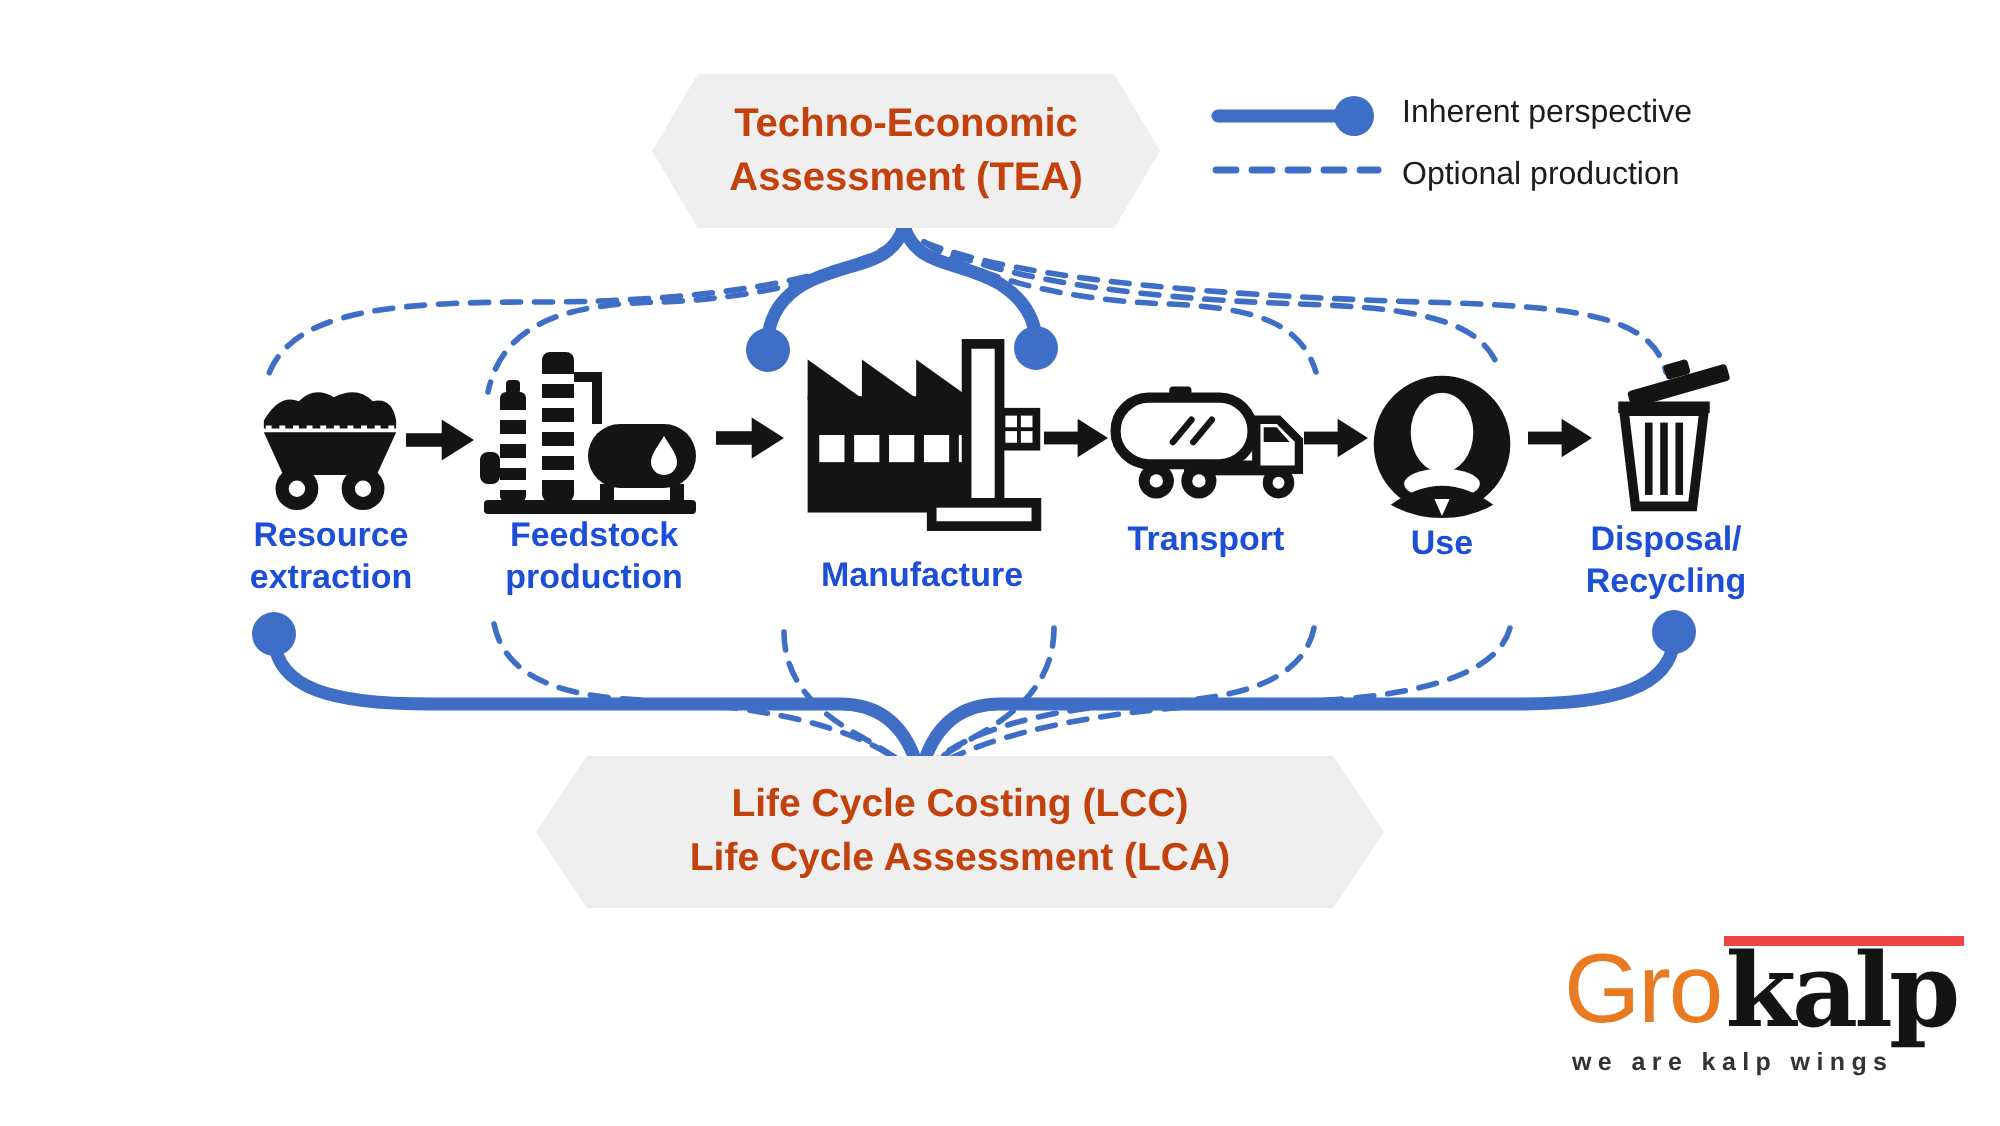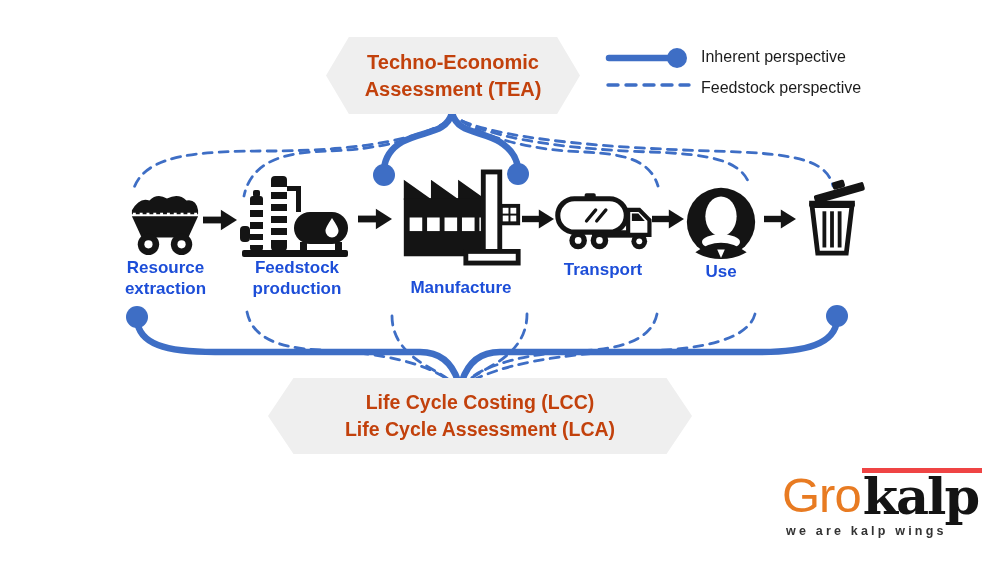--- a/index.html
+++ b/index.html
@@ -84,21 +84,21 @@
 
   <div class="abs" style="left:605px;top:42px;width:280px;">
     <svg class="abs" style="left:0;top:3px;" width="88" height="24" viewBox="0 0 88 24">
       <line x1="4" y1="13" x2="64" y2="13" stroke="#3e6ec5" stroke-width="6.5" stroke-linecap="round"></line>
       <circle cx="72" cy="13" r="10" fill="#3e6ec5"></circle>
     </svg>
     <div class="abs legend-label" style="left:96px;top:5px;">Inherent perspective</div>
     <svg class="abs" style="left:0;top:36px;" width="88" height="14" viewBox="0 0 88 14">
       <line x1="3" y1="7" x2="84" y2="7" stroke="#3e6ec5" stroke-width="3.4" stroke-dasharray="10 8" stroke-linecap="round"></line>
     </svg>
-    <div class="abs legend-label" style="left:96px;top:36px;">Feedstock perspective</div>
+    <div class="abs legend-label" style="left:96px;top:36px;">Optional production</div>
   </div>
 
   <svg class="abs" style="left:126px;top:185px;" width="78" height="72" viewBox="0 0 80 74" fill="#141414">
     <path d="M6,26 Q14,12 24,16 Q32,8 42,14 Q54,8 62,16 Q72,14 74,26 L74,30 L6,30 Z"></path>
     <line x1="7" y1="30" x2="73" y2="30" stroke="#fff" stroke-width="3" stroke-dasharray="3 4"></line>
     <path d="M6,32 L74,32 L64,54 L16,54 Z"></path>
     <circle cx="23" cy="61" r="11"></circle>
       <circle cx="23" cy="61" r="4.2" fill="#fff"></circle>
     <circle cx="57" cy="61" r="11"></circle>
       <circle cx="57" cy="61" r="4.2" fill="#fff"></circle>
@@ -200,20 +200,22 @@
       <polygon points="21,0 40,12 21,24" fill="#141414"></polygon>
     </svg>
 
   <div class="stage-label" style="left:108px;top:257px;width:115px;">Resource
 extraction</div>
   <div class="stage-label" style="left:238px;top:257px;width:118px;">Feedstock
 production</div>
   <div class="stage-label" style="left:398px;top:277px;width:126px;">Manufacture</div>
   <div class="stage-label" style="left:553px;top:259px;width:100px;">Transport</div>
   <div class="stage-label" style="left:686px;top:261px;width:70px;">Use</div>
+  <div class="stage-label" style="left:783px;top:259px;width:100px;">Disposal/
+Recycling</div>
 
   <div class="abs logo">
     <div class="logo-row">
       <span class="logo-gro">Gro</span>
         <span class="logo-kalp">kalp</span>
     </div>
     <div class="logo-tagline">we are kalp wings</div>
   </div>
 
 </div>

